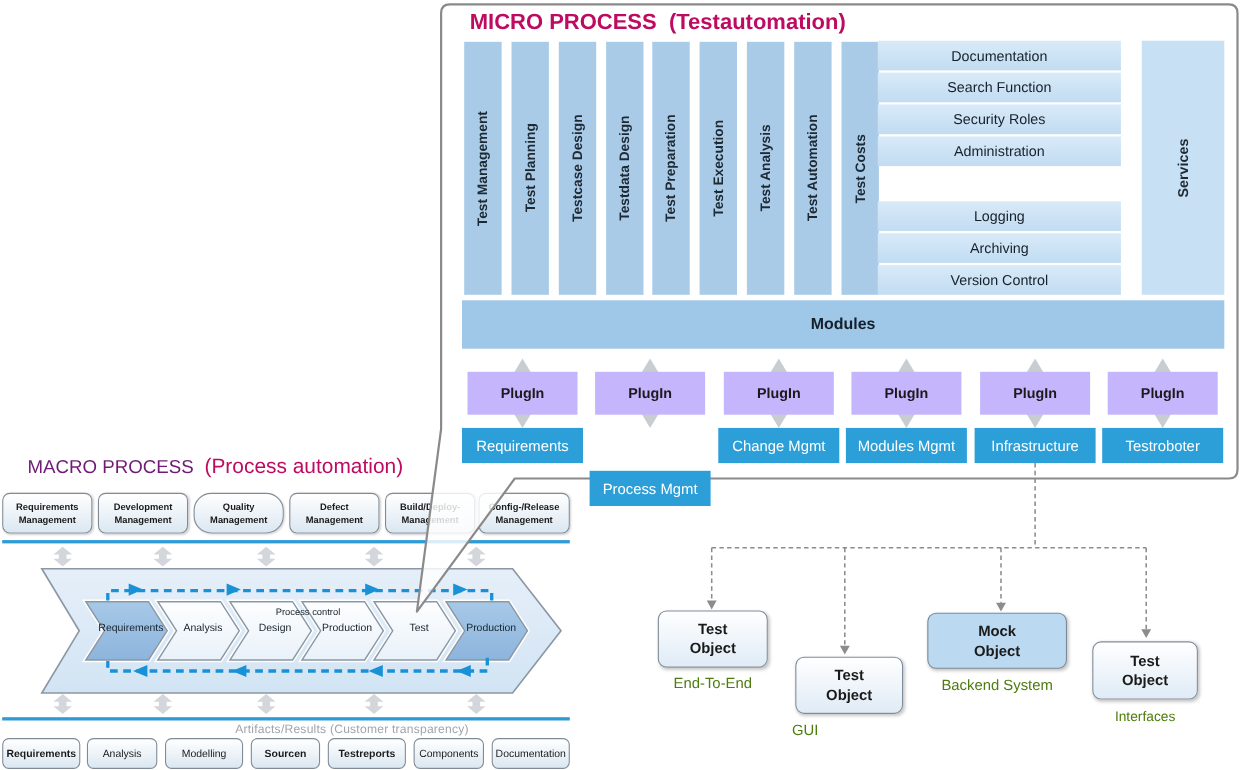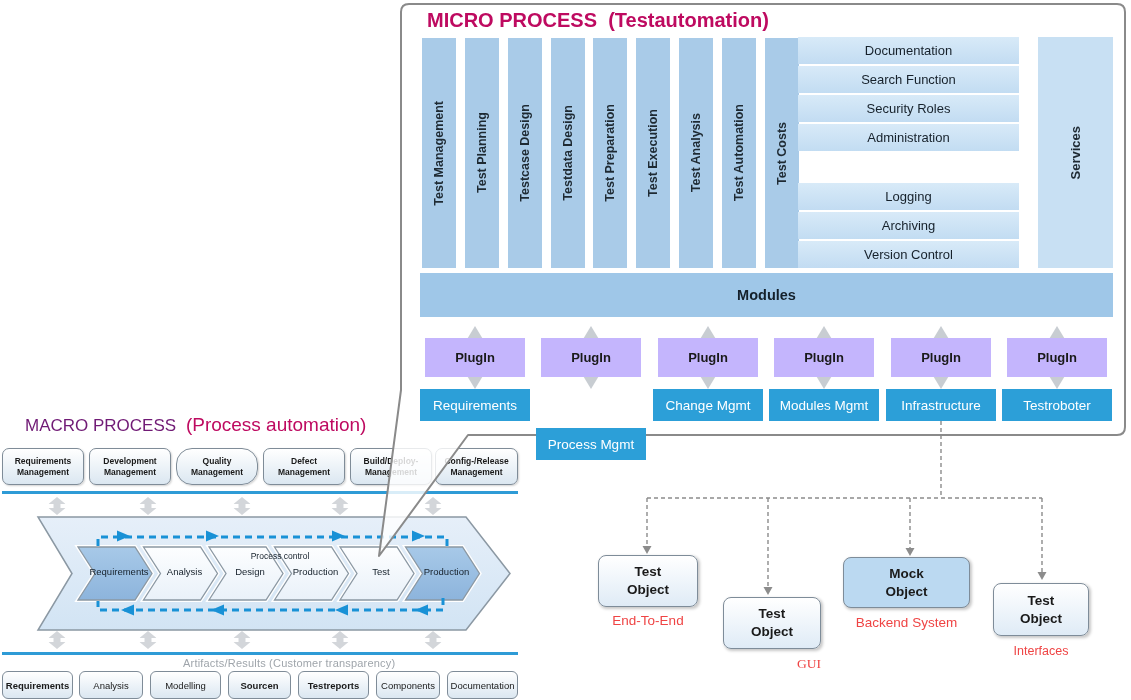--- a/index.html
+++ b/index.html
@@ -27,32 +27,32 @@
   .macro-title{left:2px;top:414px;white-space:nowrap;z-index:2;}
   .macro-title .t1{font-size:17px;font-weight:normal;color:#701a75;margin-left:23px;}
   .macro-title .t2{font-size:19px;color:#BE0A60;}
   .mbox{top:448px;height:37px;border:1.5px solid #7F8C98;border-radius:7px;
         background:linear-gradient(#FFFFFF,#DBE7F1);box-shadow:1px 1px 2px rgba(0,0,0,.18);
         display:flex;align-items:center;justify-content:center;text-align:center;
         font-size:8.5px;font-weight:bold;color:#1A1A1A;line-height:1.25;white-space:pre-line;z-index:2;box-sizing:border-box;}
   .bline{height:3px;background:#2E9BD6;left:2px;width:516px;z-index:2;}
   .pc-label{left:230px;top:520px;width:100px;text-align:center;font-size:8.5px;color:#16212B;z-index:2;margin-top:31px;}
   .chevlab{top:566px;width:66px;text-align:center;font-size:9.5px;color:#16212B;z-index:2;}
-  .artifacts{left:183px;top:657px;width:300px;font-size:11px;letter-spacing:.2px;color:#9FA5AB;z-index:2;}
+  .artifacts{left:170px;top:657px;width:300px;text-align:center;font-size:11px;letter-spacing:.2px;color:#9FA5AB;z-index:2;}
   .bbox{top:671px;height:28px;border:1.5px solid #7F8C98;border-radius:6px;
         background:linear-gradient(#FFFFFF,#DBE7F1);display:flex;align-items:center;justify-content:center;
         font-size:9.5px;color:#1A1A1A;z-index:2;box-sizing:border-box;}
   .bbox.bold{font-weight:bold;}
   
   .tobj{border:1.5px solid #7E8C99;border-radius:8px;background:linear-gradient(#FFFFFF,#DFEBF6);
         box-shadow:1.5px 1.5px 3px rgba(0,0,0,.22);display:flex;align-items:center;justify-content:center;
         text-align:center;font-size:13.5px;font-weight:bold;color:#1A1A1A;line-height:1.3;
         white-space:pre-line;z-index:6;box-sizing:border-box;}
   .tobj.mock{background:#BBD9F1;}
-  .tcap{text-align:center;font-size:13.5px;color:#ef4444;z-index:6;}
+  .tcap{text-align:center;font-size:13.5px;color:#4d7c0f;z-index:6;}
 </style>
 </head>
 <body>
 
 <div id="stage">
 
   <svg class="layer" style="z-index:1">
     <defs>
       <linearGradient id="gArrow" x1="0" y1="0" x2="0" y2="1">
         <stop offset="0" stop-color="#E6EFF9"></stop>
@@ -252,21 +252,21 @@
       <polygon points="1037.5,572 1046.5,572 1042,580"></polygon>
     </g>
   </svg>
 
   <div class="abs tobj" style="left:598px;top:555px;width:100px;height:52px;">Test
 Object</div>
   <div class="abs tcap" style="left:598px;top:613px;width:100px;">End-To-End</div>
 
   <div class="abs tobj" style="left:723px;top:597px;width:98px;height:52px;">Test
 Object</div>
-  <div class="abs tcap" style="left:760px;top:656px;width:98px;font-family:Liberation Serif, serif;">GUI</div>
+  <div class="abs tcap" style="left:683px;top:656px;width:98px;">GUI</div>
 
   <div class="abs tobj mock" style="left:843px;top:557px;width:127px;height:51px;">Mock
 Object</div>
   <div class="abs tcap" style="left:843px;top:615px;width:127px;">Backend System</div>
 
   <div class="abs tobj" style="left:993px;top:583px;width:96px;height:53px;">Test
 Object</div>
   <div class="abs tcap" style="left:993px;top:644px;width:96px;font-size:12.5px;">Interfaces</div>
 
 </div>

